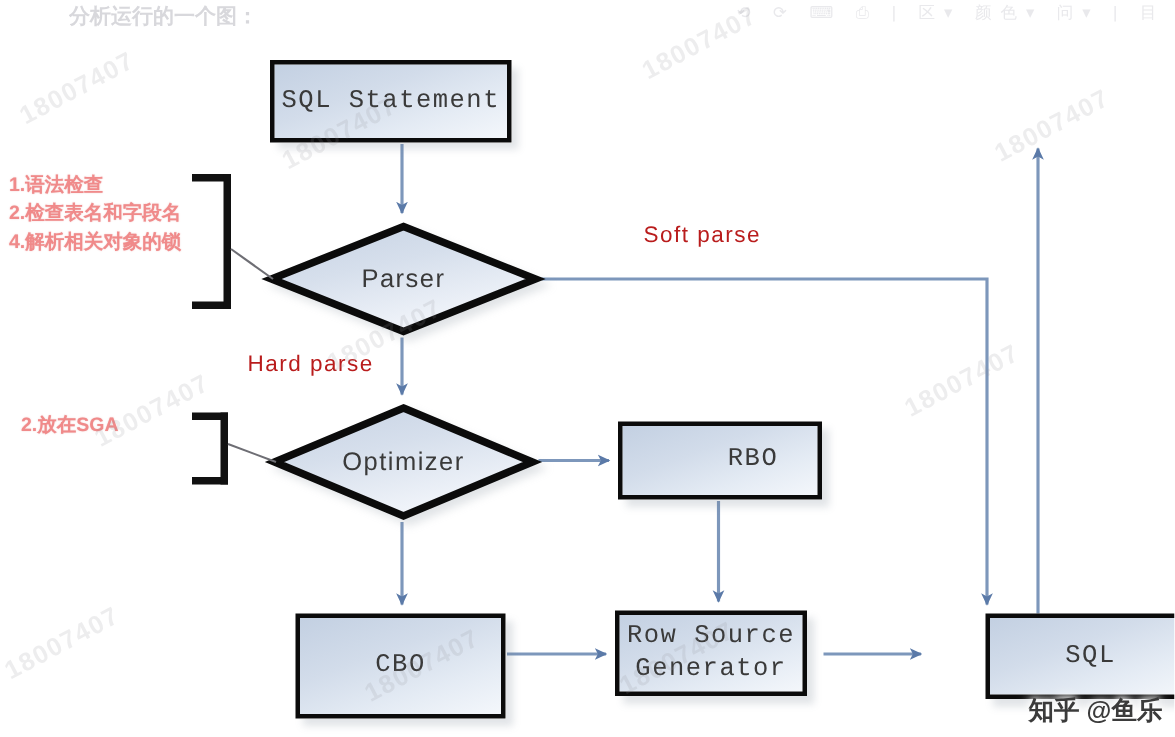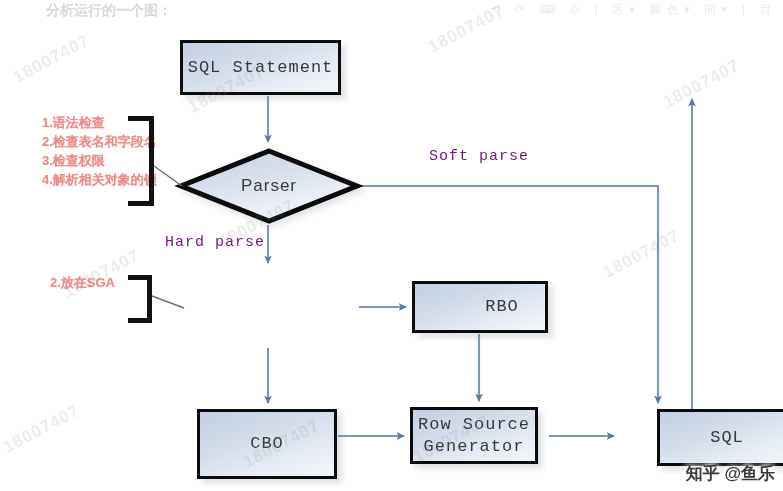--- a/index.html
+++ b/index.html
@@ -62,33 +62,33 @@
     color:#3a3a3a;font-size:17px;letter-spacing:1px;
     font-family:Liberation Sans, sans-serif;
     pointer-events:none;
   }
 
   
   .conn{position:absolute;left:0;top:0;width:783px;height:491px;pointer-events:none;}
 
   
   .edge-label{
-    position:absolute;color:#701a75;font-size:15px;letter-spacing:1px;
-    font-family:Liberation Mono, monospace;
+    position:absolute;color:#b91c1c;font-size:15px;letter-spacing:1px;
+    font-family:Liberation Sans, sans-serif;
     background:rgba(255,255,255,0.85);padding:0 2px;white-space:nowrap;text-align:center;
   }
 
   
   .note{
     position:absolute;color:#f08a8a;
     font-family:"Liberation Sans","DejaVu Sans",sans-serif;
     font-size:13px;font-weight:bold;line-height:19px;white-space:nowrap;
     text-shadow:0 0 1px rgba(220,120,120,0.45);
   }
-  .note span{display:block;margin-left:36px;}
+  .note span{display:block;}
   .bracket{
     position:absolute;box-sizing:border-box;
     border-top:5px solid #111;border-right:5px solid #111;border-bottom:5px solid #111;
     border-left:0;
   }
 </style>
 </head>
 <body>
 
 <div id="stage">
@@ -157,28 +157,33 @@
           <stop offset="0%" stop-color="#c6d2e3"></stop>
           <stop offset="45%" stop-color="#d6dfec"></stop>
           <stop offset="100%" stop-color="#f3f6fb"></stop>
         </linearGradient>
       </defs>
       <polygon points="91,3 179,38 91,73 3,38" fill="url(#dg1)" stroke="#0b0b0b" stroke-width="5" style="filter:drop-shadow(4px 4px 3px rgba(120,130,145,0.22));"></polygon>
     </svg>
     <div class="diamond-label">Parser</div>
   </div>
 
+  <div class="diamond-wrap" style="left:180px;top:269px;width:178px;height:78px;">
+    <svg width="178" height="78" viewBox="0 0 178 78">
+      <polygon points="89,3 175,39 89,75 3,39" fill="url(#dg1)" stroke="#0b0b0b" stroke-width="5" style="filter:drop-shadow(4px 4px 3px rgba(120,130,145,0.22));"></polygon>
+    </svg>
+    <div class="diamond-label">Optimizer</div>
+  </div>
 
   <div class="edge-label" style="left:427px;top:148px;">Soft parse</div>
   <div class="edge-label" style="left:163px;top:234px;">Hard parse</div>
 
   <div class="note" style="left:6px;top:113px;">
     <span>1.语法检查</span>
     <span>2.检查表名和字段名</span>
-    <span>3.检查权限</span>
     <span>4.解析相关对象的锁</span>
   </div>
   <div class="bracket" style="left:128px;top:116px;width:26px;height:90px;"></div>
 
   <div class="note" style="left:14px;top:273px;">
     <span>2.放在SGA</span>
   </div>
   <div class="bracket" style="left:128px;top:275px;width:24px;height:48px;"></div>
 
   <svg class="conn" viewBox="0 0 783 491">

